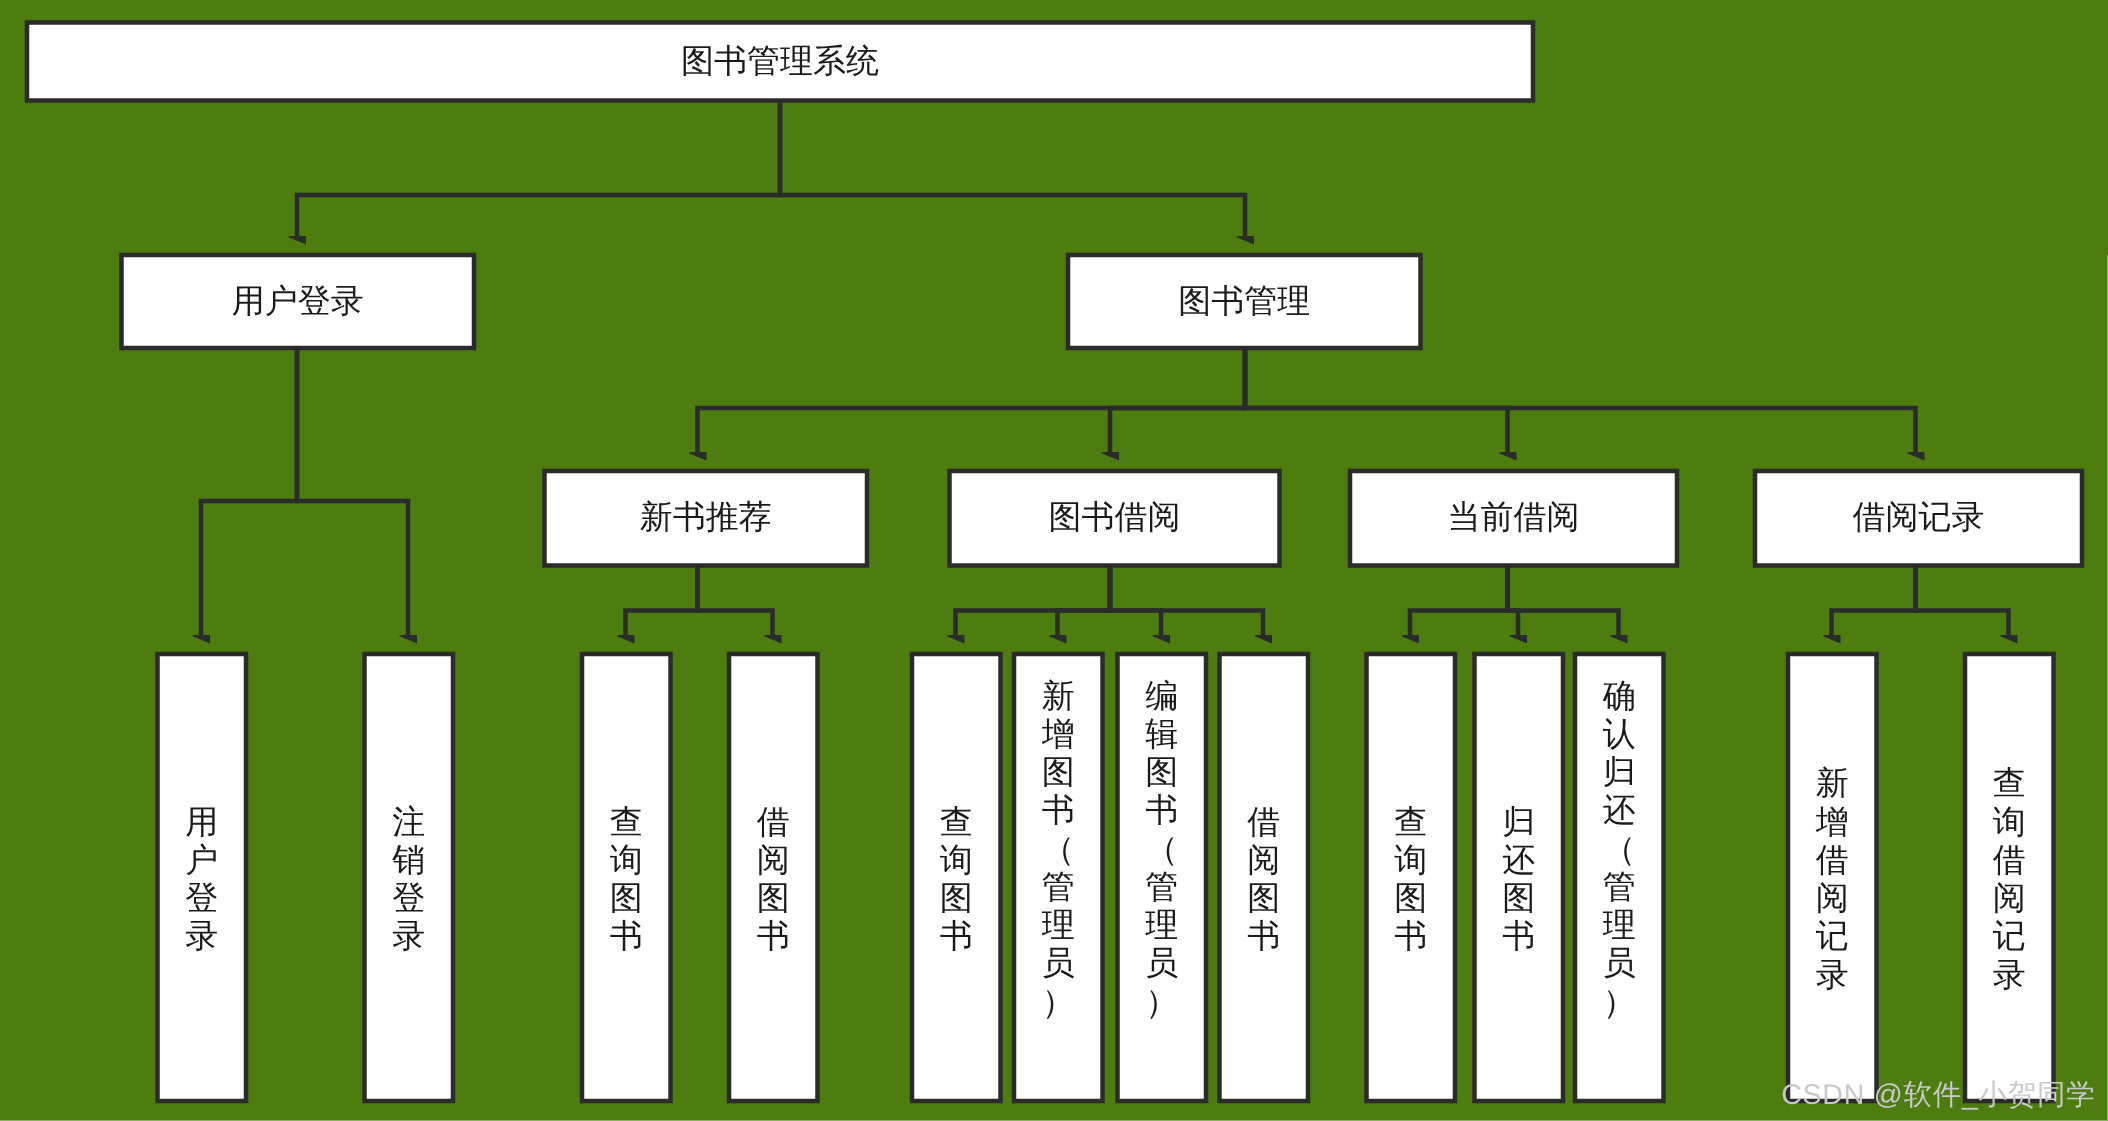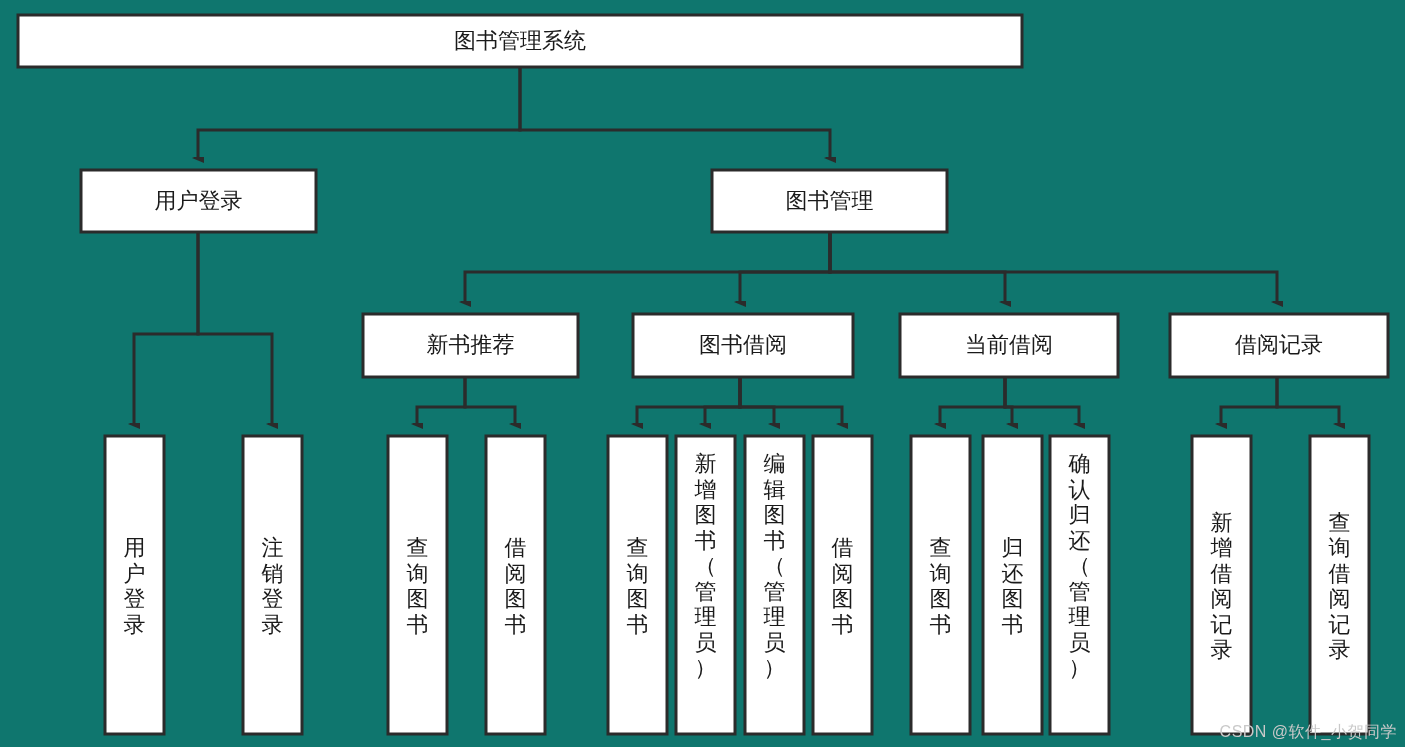--- a/index.html
+++ b/index.html
@@ -1,36 +1,36 @@
 <!DOCTYPE html>
 <html><head>
 <meta charset="utf-8">
 <style>
   html,body{margin:0;padding:0;background:#ffffff;}
   body{
     width:1405px;height:747px;
     font-family:"Liberation Sans","DejaVu Sans",sans-serif;
     overflow:hidden;
   }
-  #diagram-root{position:relative;width:1405px;height:747px;background:#0f766e;}
+  #diagram-root{position:relative;width:1405px;height:747px;background:#4d7c0f;}
   svg.flow{position:absolute;left:0;top:0;width:1405px;height:747px;display:block;}
   .node-rect{fill:#ffffff;stroke:#2b2b2b;stroke-width:3;}
   .edge{stroke:#2b2b2b;stroke-width:3;fill:none;stroke-linecap:butt;}
   .node-label{
     font-family:"Liberation Sans","DejaVu Sans",sans-serif;
     font-size:22px;fill:#1a1a1a;dominant-baseline:middle;text-anchor:middle;
   }
   .vlabel{
     font-family:"Liberation Sans","DejaVu Sans",sans-serif;
     font-size:22px;fill:#1a1a1a;text-anchor:middle;
   }
   .watermark{
     position:absolute;right:8px;bottom:4px;
     font-family:"Liberation Sans","DejaVu Sans",sans-serif;
-    font-size:16px;color:#c9c9c9;white-space:nowrap;letter-spacing:0.5px;
+    font-size:19px;color:#c9c9c9;white-space:nowrap;letter-spacing:0.5px;
   }
 </style>
 </head>
 <body>
 
 <div id="diagram-root">
 
   <svg class="flow" id="flow-svg" viewBox="0 0 1405 747" xmlns="http://www.w3.org/2000/svg">
     <defs>
       <marker id="arrowhead" markerWidth="10" markerHeight="12" refX="1" refY="6" orient="auto" markerUnits="userSpaceOnUse">

